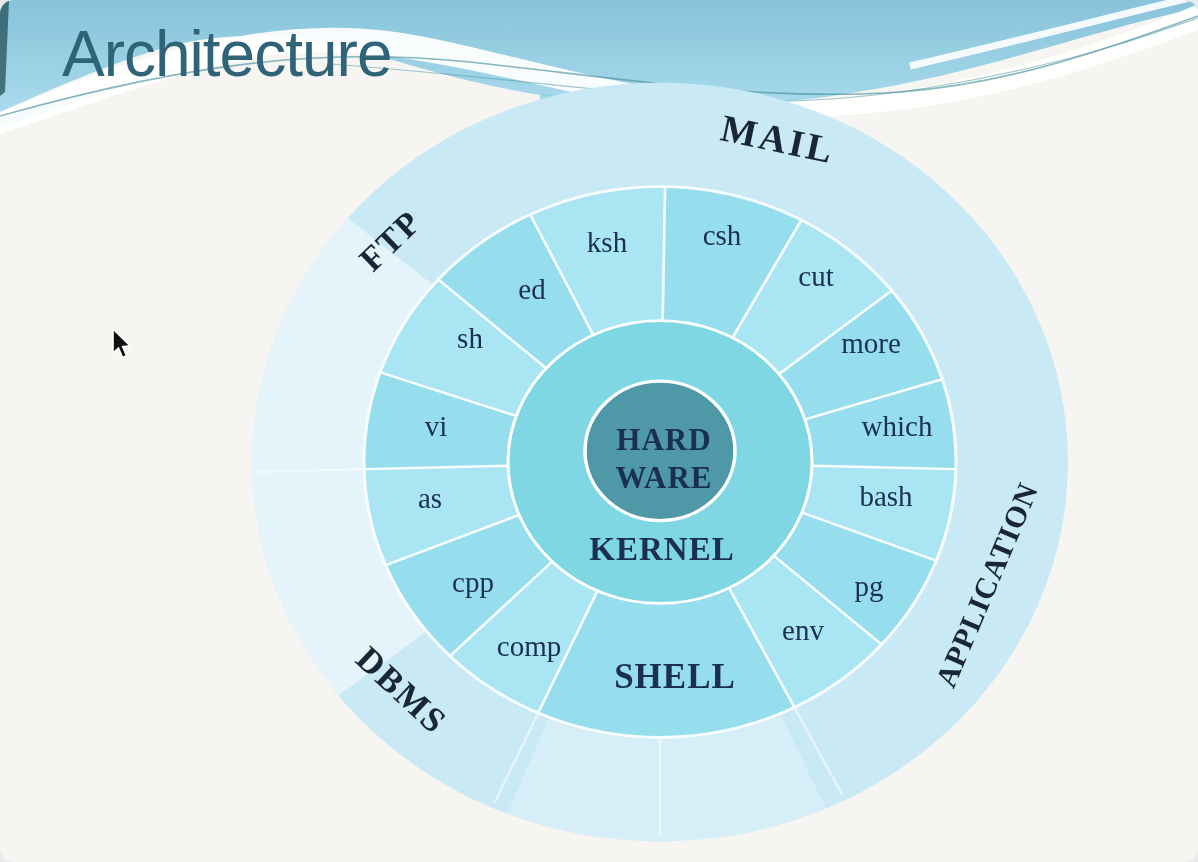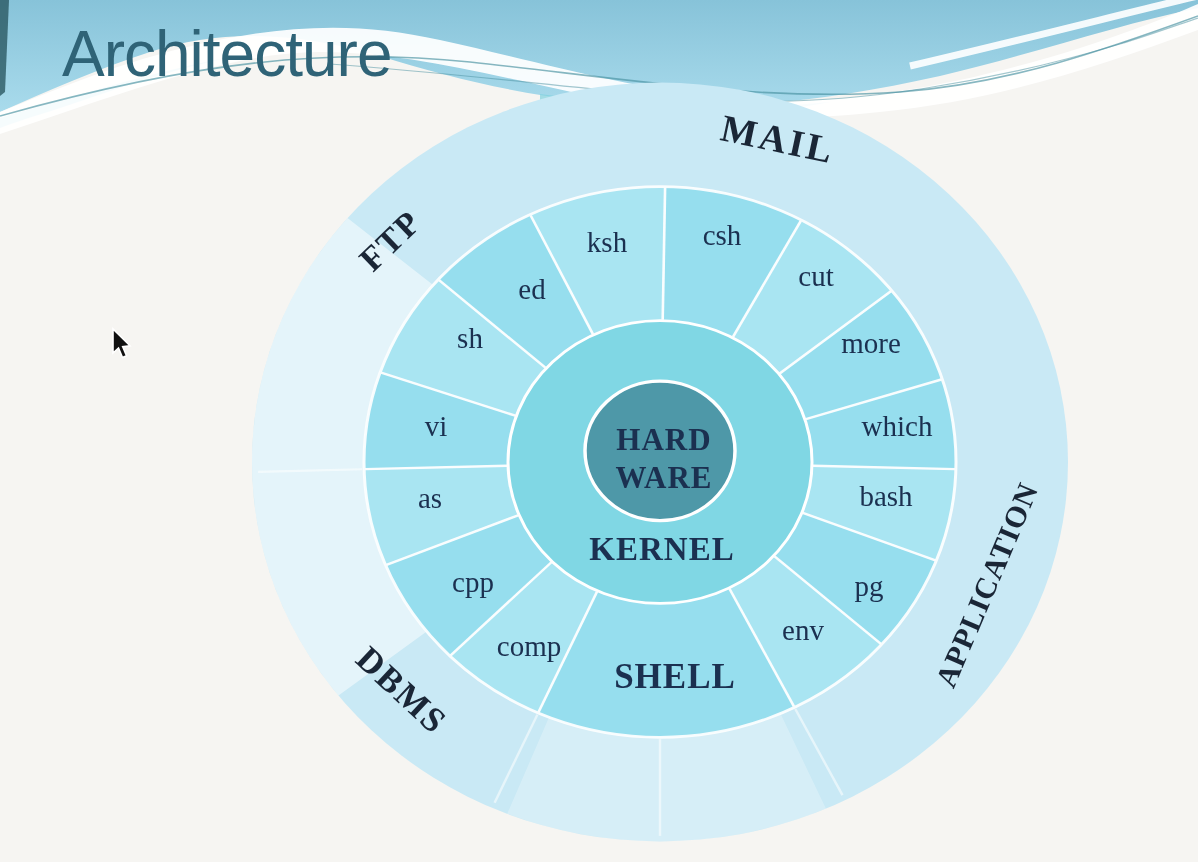--- a/index.html
+++ b/index.html
@@ -2,20 +2,21 @@
 <html style="--label-text: #1b3050; --title-text: #2f6377;"><head>
 <meta charset="utf-8">
 <style>
   html,body{margin:0;padding:0;background:#e9e9e9;}
   #slide{
     position:relative;
     width:1198px;height:862px;
     background:#f6f5f2;
     overflow:hidden;
     font-family:"Liberation Serif", serif;
+    border-radius:14px;
   }
   svg{display:block;}
   .util{
     font-family:"Liberation Serif", serif;
     font-size:29px;
     fill:var(--label-text,#1b3050);
   }
   .ringlbl{
     font-family:"Liberation Serif", serif;
     font-weight:bold;

